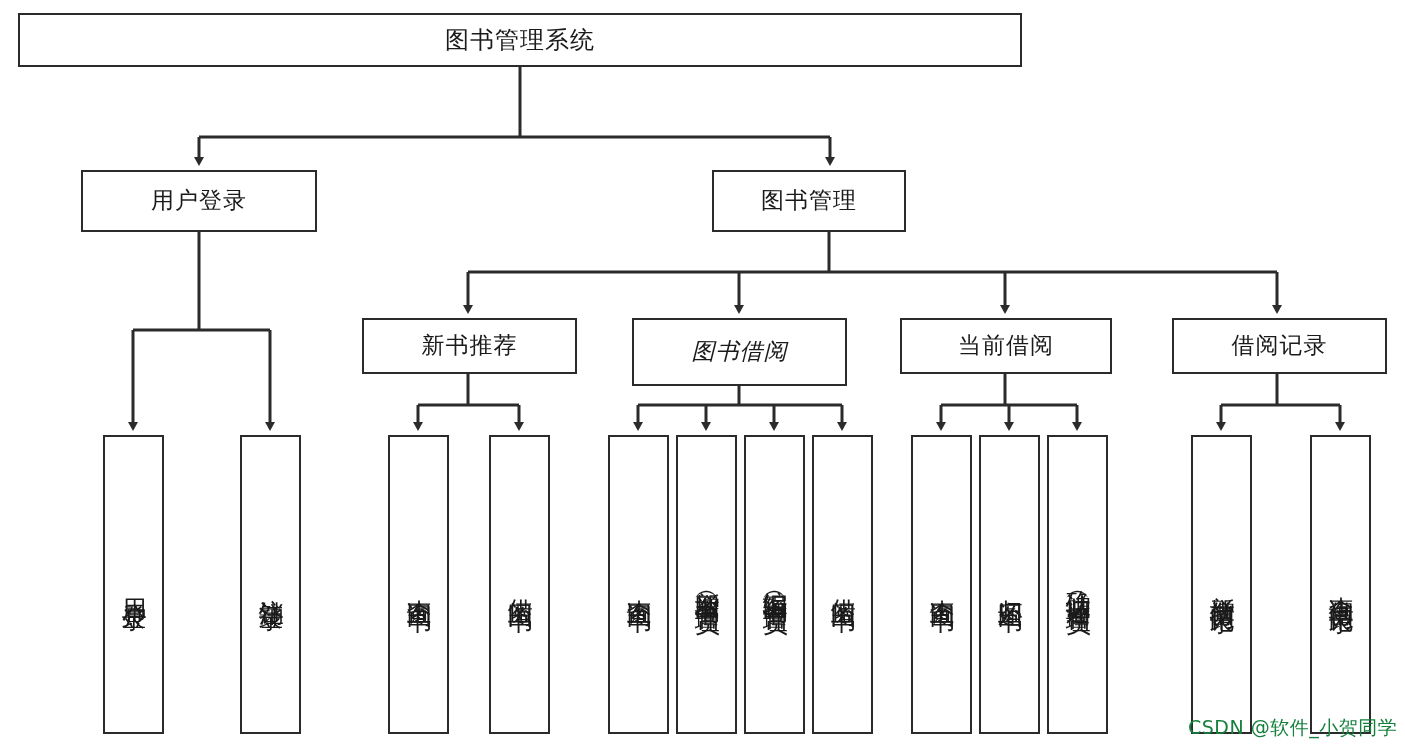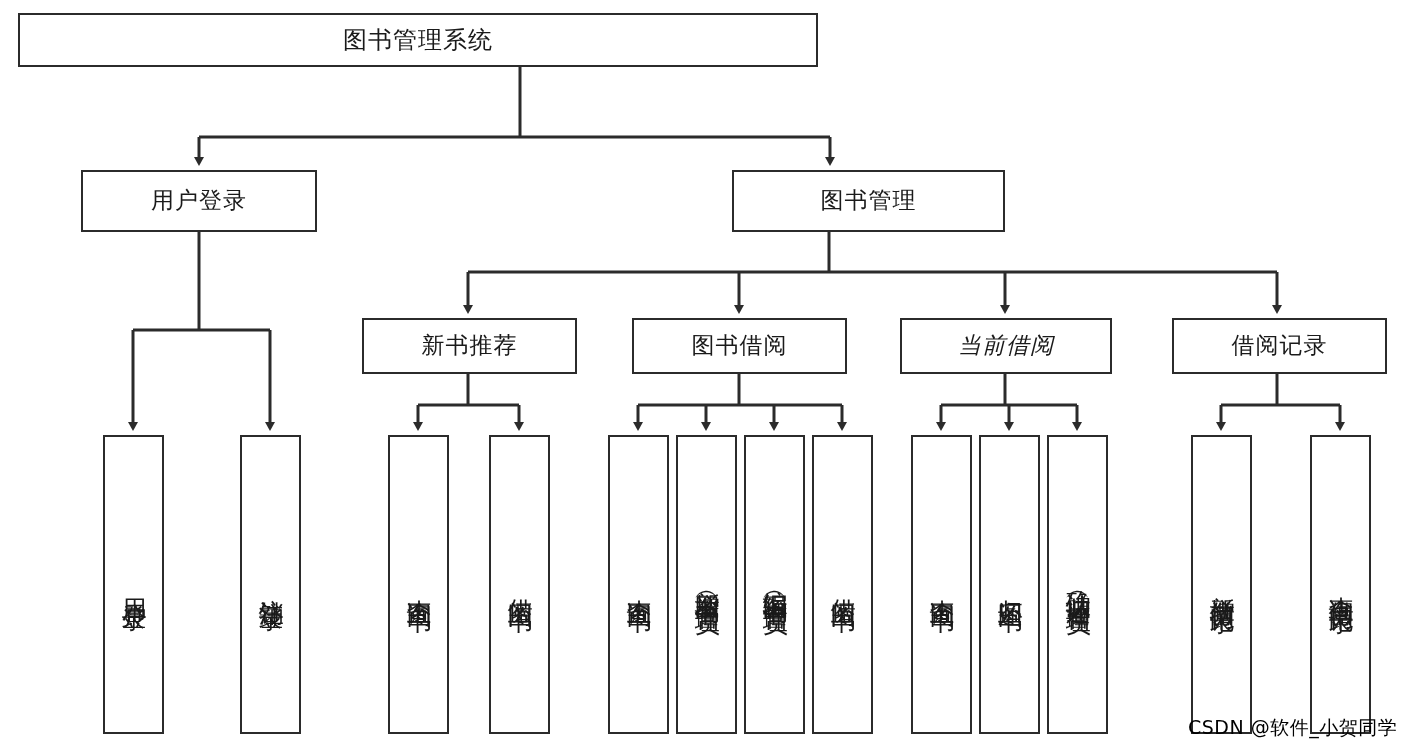--- a/index.html
+++ b/index.html
@@ -60,21 +60,21 @@
     text-orientation: upright;
     font-size: 25px;
     line-height: 1.05;
     letter-spacing: 3px;
     white-space: nowrap;
     color: #1a1a1a;
   }
   .watermark {
     position: absolute;
     font-size: 19px;
-    color: #000000;
+    color: #15803d;
     white-space: nowrap;
     letter-spacing: 0.5px;
     font-family: "DejaVu Sans", "Liberation Sans", sans-serif;
   }
 </style>
 </head>
 <body>
 
 <div id="canvas">
 
@@ -121,38 +121,38 @@
       <path d="M1009,405 L1009,423" marker-end="url(#arrow)"></path>
       <path d="M1077,405 L1077,423" marker-end="url(#arrow)"></path>
 
       <path d="M1277,374 L1277,405"></path>
       <path d="M1221,405 L1340,405"></path>
       <path d="M1221,405 L1221,423" marker-end="url(#arrow)"></path>
       <path d="M1340,405 L1340,423" marker-end="url(#arrow)"></path>
     </g>
   </svg>
 
-  <div class="node node-h node-root" style="left:18px; top:13px; width:800px; height:54px;">
+  <div class="node node-h node-root" style="left:18px; top:13px; width:1004px; height:54px;">
     <span>图书管理系统</span>
   </div>
 
   <div class="node node-h" style="left:81px; top:170px; width:236px; height:62px;">
     <span>用户登录</span>
   </div>
-  <div class="node node-h" style="left:712px; top:170px; width:273px; height:62px;margin-left:20px;">
+  <div class="node node-h" style="left:712px; top:170px; width:194px; height:62px;">
     <span>图书管理</span>
   </div>
 
   <div class="node node-h" style="left:362px; top:318px; width:215px; height:56px;align-items:center;">
     <span>新书推荐</span>
   </div>
-  <div class="node node-h" style="left:632px; top:318px; width:215px; height:56px;">
+  <div class="node node-h" style="left:632px; top:318px; width:215px; height:68px;font-style:italic;">
     <span>图书借阅</span>
   </div>
-  <div class="node node-h" style="left:900px; top:318px; width:212px; height:56px;font-style:italic;">
+  <div class="node node-h" style="left:900px; top:318px; width:212px; height:56px;">
     <span>当前借阅</span>
   </div>
   <div class="node node-h" style="left:1172px; top:318px; width:215px; height:56px;justify-content:center;">
     <span>借阅记录</span>
   </div>
 
   <div class="leaf" style="left:103px; top:435px; width:61px; height:299px;">
     <span class="leaf-text">用户登录</span>
   </div>
   <div class="leaf" style="left:240px; top:435px; width:61px; height:299px;">

